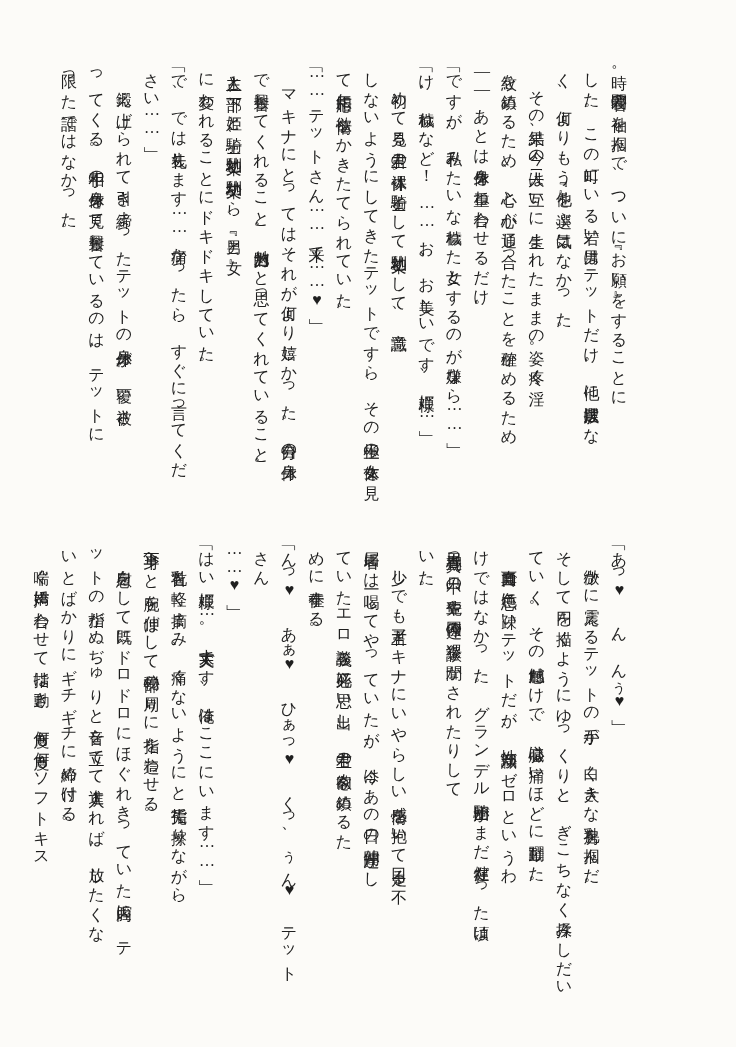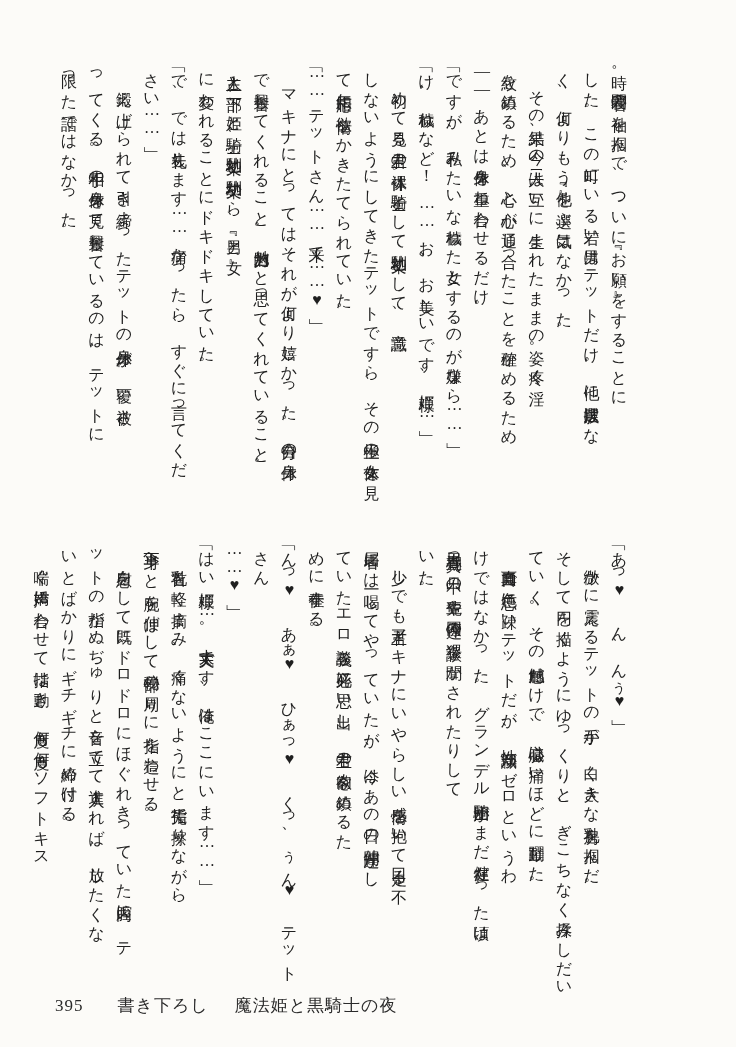--- a/index.html
+++ b/index.html
@@ -39,17 +39,14 @@
 </style>
 </head>
 <body>
 
 <div class="page">
 
   <div class="text-block upper-block"><p>時。寝間着の袖を掴んで、ついに『お願い』をすることに</p><p>した。この町にいる若い男はテットだけ。他に選択肢はな</p><p>く、何よりもう『他』を選ぶ気はなかった。</p><p>　その結果、今の二人は互いに生まれたままの姿。疼く淫</p><p>紋を鎮めるため、心と心が通じ合ったことを確かめるため</p><p>――あとは身体を重ね合わせるだけ。</p><p>「ですが、私みたいな穢れた女とするのが嫌なら……」</p><p>「け、穢れなど！　……お、お美しいです、姫様……」</p><p>　初めて見る主君の裸体。騎士として幼馴染として、意識</p><p>しないようにしてきたテットですら、その極上の女体を見</p><p>て年相応に欲情をかきたてられていた。</p><p>「……テットさん……来て……♥」</p><p>　マキナにとってはそれが何より嬉しかった。自分の身体</p><p>で興奮してくれること。魅力的だと思ってくれていること。</p><p>主人と部下、姫と騎士、幼馴染と幼馴染から、『男と女』</p><p>に変われることにドキドキしていた。</p><p>「で、では失礼します……痛かったら、すぐに言ってくだ</p><p>さい……」</p><p>　鍛え上げられて引き締まったテットの身体が、覆い被さ</p><p>ってくる。相手の身体を見て興奮しているのは、テットに</p><p>限った話ではなかった。</p></div>
 
   <div class="text-block lower-block"><p>「あっ♥　ん、んぅ♥」</p><p>　微かに震えるテットの手が、白く大きな乳房を掴んだ。</p><p>そして円を描くようにゆっくりと、ぎこちなく揉みしだい</p><p>ていく。その感触だけで、心臓は痛いほどに躍動した。</p><p>　真面目で色恋に疎いテットだが、性知識がゼロというわ</p><p>けではなかった。グランデル騎士団がまだ健在だった頃は、</p><p>思春期真っ只中の先輩や同僚達の猥談を聞かされたりして</p><p>いた。</p><p>　少しでも主君マキナにいやらしい感情を抱いて口走る不</p><p>届者には一喝してやっていたが、今はあの日の仲間達がし</p><p>ていたエロ談義を必死に思い出し、主君の肉欲を鎮めるた</p><p>めに奉仕する。</p><p>「んっ♥　あぁ♥　ひぁっ♥　くっ、ぅん♥　テットさん</p><p>……♥」</p><p>「はい姫様……。大丈夫です、俺はここにいます……」</p><p>　乳首を軽く摘まみ、痛くないようにと指先で擦りながら、</p><p>下半身へと腕を伸ばして秘部の周りに指を這わせる。</p><p>　自慰をして既にドロドロにほぐれきっていた膣内に、テ</p><p>ットの指がぬぢゅりと音を立てて進入すれば、放したくな</p><p>いとばかりにギチギチに締め付ける。</p><p>　喘ぐ嬌声に合わせて指は動き、何度も何度もソフトキス</p></div>
 
-  <div class="footer">
-    <span class="page-number">395</span><span class="section-label">書き下ろし</span><span class="chapter-title">魔法姫と黒騎士の夜</span>
-  </div>
 
 </div>
 
 </body></html>

